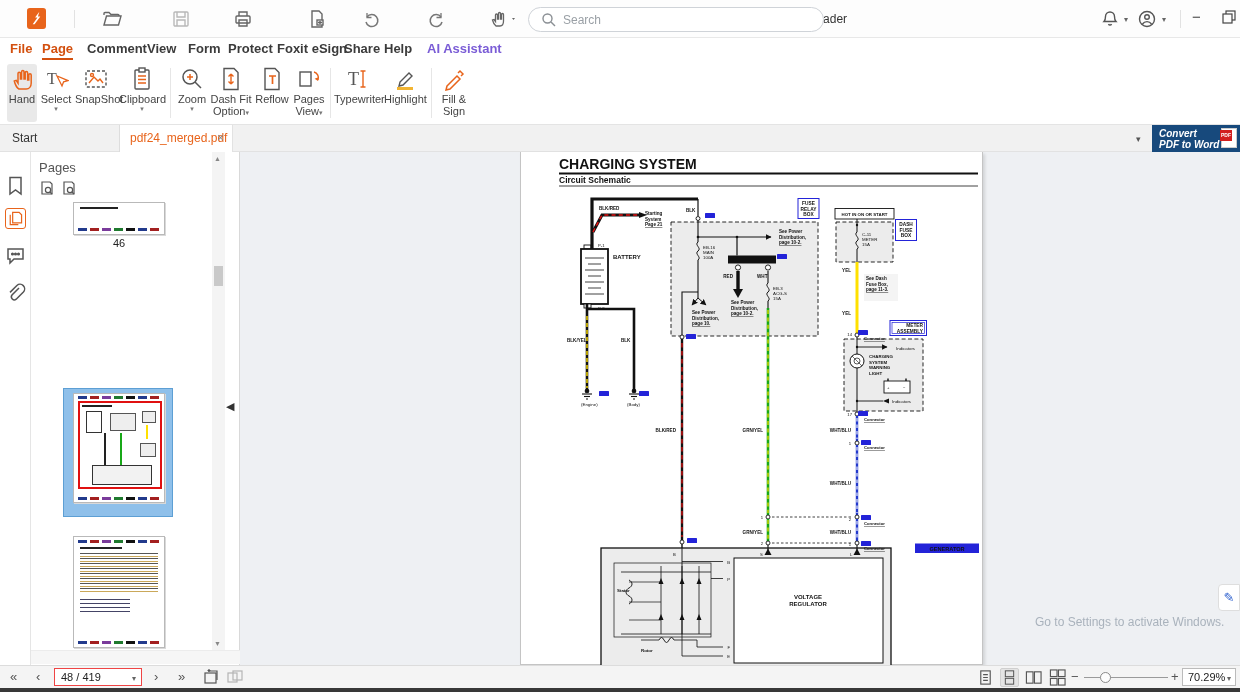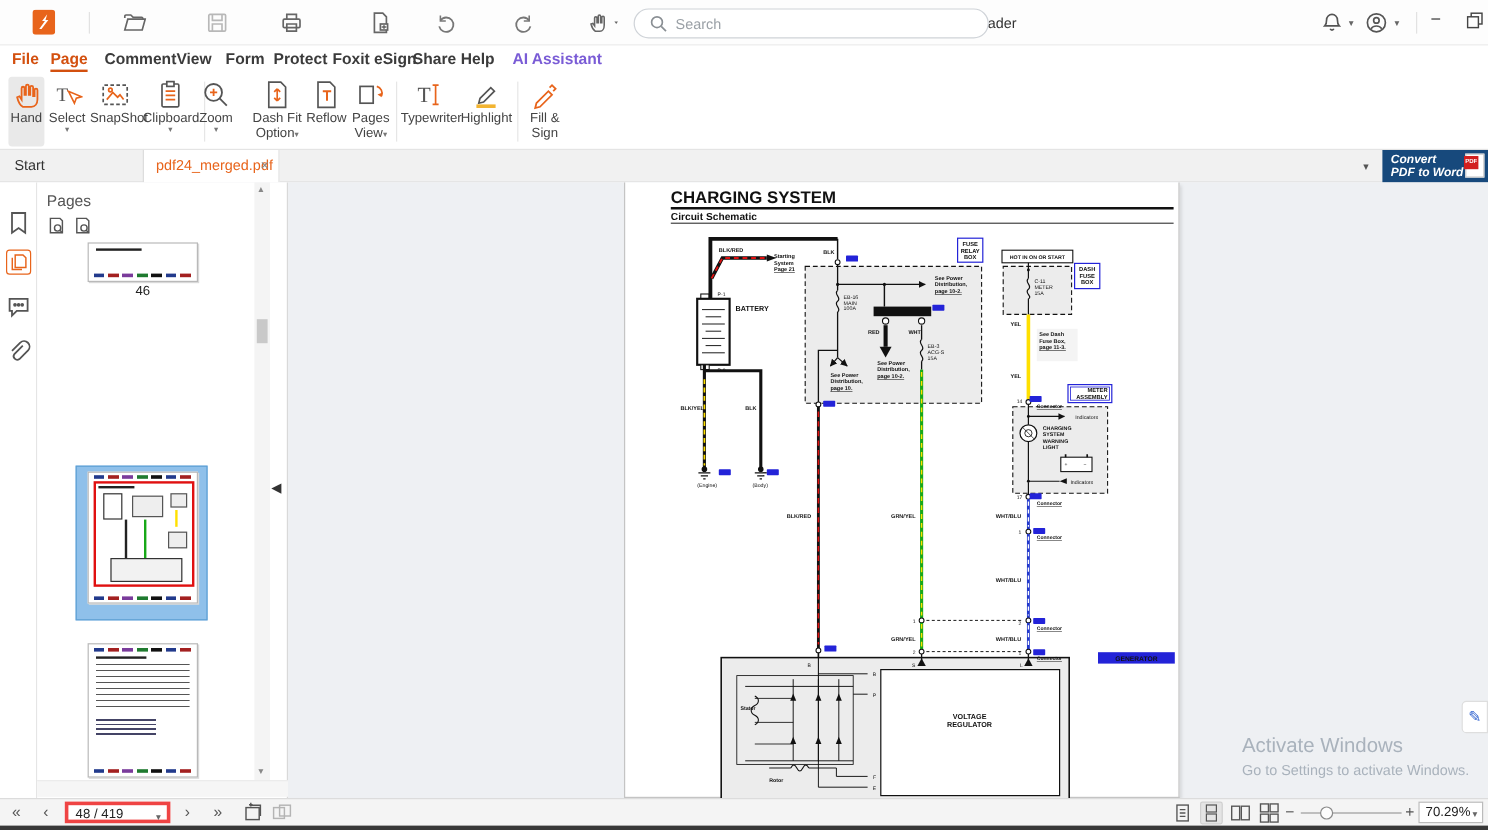--- a/index.html
+++ b/index.html
@@ -74,21 +74,21 @@
   #schem { position:absolute; left:0; top:0; }
 
   #watermark { position:absolute; left:795px; top:460px; color:#a9b2bc; }
   #watermark .w1 { font-size:17px; }
   #watermark .w2 { font-size:12px; margin-top:3px; }
   #penbtn { position:absolute; left:978px; top:432px; width:22px; height:27px; background:#fff; border:1px solid #dedede; border-radius:4px 0 0 4px; color:#2b5fce; font-size:13px; text-align:center; line-height:26px; }
 
   
   #statusbar { position:absolute; left:0; top:665px; width:1240px; height:23px; background:#f4f4f4; border-top:1px solid #dcdcdc; }
   .snav { position:absolute; top:3px; font-size:13px; color:#555; }
-  #pagebox { position:absolute; left:54px; top:2px; width:88px; height:18px; background:#fff; border:3px solid #ef4444; font-size:11px; color:#222; padding:2px 0 0 6px; }
+  #pagebox { position:absolute; left:54px; top:2px; width:88px; height:18px; background:#fff; border:1px solid #ef4444; font-size:11px; color:#222; padding:2px 0 0 6px; }
   #pagebox .caret { position:absolute; right:5px; top:5px; }
   .vmico { position:absolute; top:2px; width:19px; height:19px; color:#555; padding:1px; }
   .vmico svg { width:100%; height:100%; }
   .vmico.active { background:#e4e4e4; border:1px solid #cfcfcf; border-radius:2px; }
   #zslider { position:absolute; left:1084px; top:11px; width:84px; height:1px; background:#9a9a9a; }
   #zknob { position:absolute; left:1100px; top:6px; width:11px; height:11px; background:#fdfdfd; border:1px solid #8a8a8a; border-radius:50%; }
   #zoombox { position:absolute; left:1182px; top:2px; width:54px; height:18px; background:#fff; border:1px solid #bbb; font-size:11px; color:#222; padding:2px 0 0 5px; }
   #zoombox .caret { position:absolute; right:4px; top:5px; }
   .szico { position:absolute; top:2px; width:18px; height:18px; color:#555; }
   .szico svg { width:100%; height:100%; }
@@ -243,21 +243,21 @@
   <div class="rbtn" style="left:119px;width:46px;">
     <span class="ric"><svg viewBox="0 0 26 26" fill="none" stroke="#555" stroke-width="1.4">
           <rect x="6" y="4" width="14" height="19" rx="1"></rect>
           <rect x="10" y="2" width="6" height="4" fill="#fff"></rect>
           <path d="M9 10 h8 M9 13.5 h8 M9 17 h8" stroke="#e8641b"></path>
         </svg></span>
     <span class="rlab">Clipboard</span>
     <span class="rcaret">▾</span>
   </div>
   <div class="rsep" style="left:170px;"></div>
-  <div class="rbtn" style="left:164px;width:32px;">
+  <div class="rbtn" style="left:176px;width:32px;">
     <span class="ric"><svg viewBox="0 0 26 26" fill="none" stroke="#555" stroke-width="1.5">
           <circle cx="11" cy="11" r="7"></circle>
           <path d="M16 16 L22 22"></path>
           <path d="M8 11 h6 M11 8 v6" stroke="#e8641b"></path>
         </svg></span>
     <span class="rlab">Zoom</span>
     <span class="rcaret">▾</span>
   </div>
   <div class="rbtn" style="left:208px;width:46px;">
     <span class="ric"><svg viewBox="0 0 26 26" fill="none" stroke="#555" stroke-width="1.4">
@@ -653,21 +653,20 @@
             <text x="209" y="506" class="t-pin" text-anchor="end"><tspan x="209" dy="0">E</tspan></text>
             <text x="96" y="440" class="t-tinybold"><tspan x="96" dy="0">Stator</tspan></text>
             <text x="120" y="500" class="t-tinybold"><tspan x="120" dy="0">Rotor</tspan></text>
             <text x="287" y="447" class="t-comp" text-anchor="middle"><tspan x="287" dy="0">VOLTAGE</tspan><tspan x="287" dy="6.5">REGULATOR</tspan></text>
             <text x="426" y="399" class="t-hl" text-anchor="middle"><tspan x="426" dy="0">GENERATOR</tspan></text>
           </g>
       </svg>
     </div>
 
     <div id="watermark">
-      <div class="w1">Activate Windows</div>
       <div class="w2">Go to Settings to activate Windows.</div>
     </div>
     <div id="penbtn"><span>✎</span></div>
   </div>
 </div>
 
 <div id="statusbar">
   <span class="snav" style="left:10px;">«</span>
   <span class="snav" style="left:36px;">‹</span>
   <div id="pagebox">

